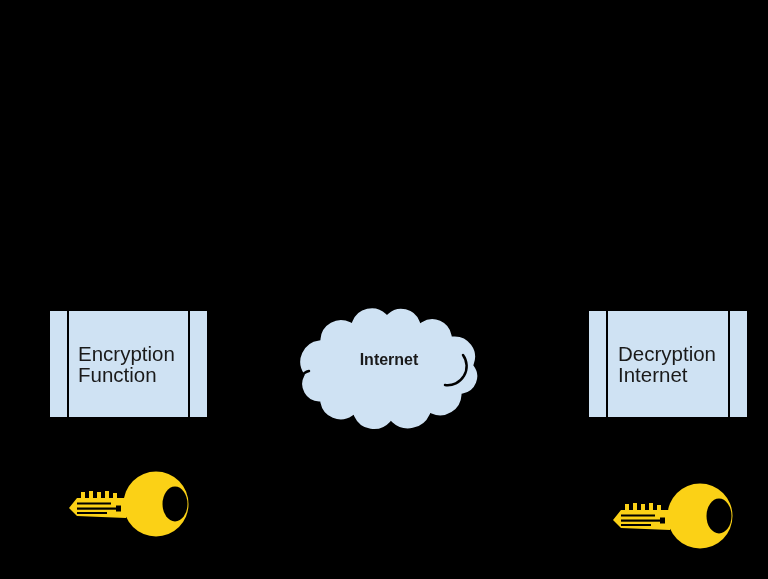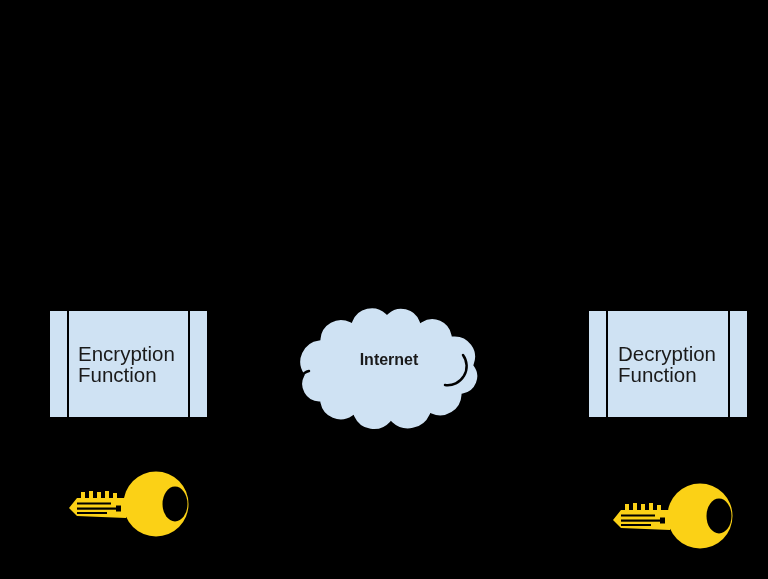--- a/index.html
+++ b/index.html
@@ -78,21 +78,21 @@
       <path class="cloud-detail" d="M 170 56 A 19 19 0 0 1 152 86"></path>
       <path class="cloud-detail" d="M 16 72 A 12 12 0 0 0 7 87"></path>
     </svg>
     <div class="cloud-label">Internet</div>
   </div>
 
   <div class="func-box" style="left:587px;top:309px;width:162px;height:110px;">
     <div class="vline vleft"></div>
     <div class="vline vright"></div>
     <div class="func-label" style="padding-left:29px;">Decryption
-Function</div>
+Internet</div>
   </div>
 
   <svg class="key" style="left:68px;top:469px;" width="124" height="72" viewBox="0 0 124 72">
     <path class="key-body" d="M1,39 L9,29 L13,29 L13,23 L17,23 L17,29 L21,29 L21,22 L25,22 L25,29
       L29,29 L29,23 L33,23 L33,29 L37,29 L37,22 L41,22 L41,29 L45,29 L45,24 L49,24 L49,29
       L58,29 L58,49 L9,47 Z"></path>
     <circle class="key-body" cx="88" cy="35" r="32.5"></circle>
     <ellipse class="key-hole" cx="107" cy="35" rx="12.5" ry="17.5"></ellipse>
     <rect class="key-groove" x="9" y="33.5" width="34" height="2"></rect>
     <rect class="key-groove" x="9" y="38.5" width="44" height="2.2"></rect>

